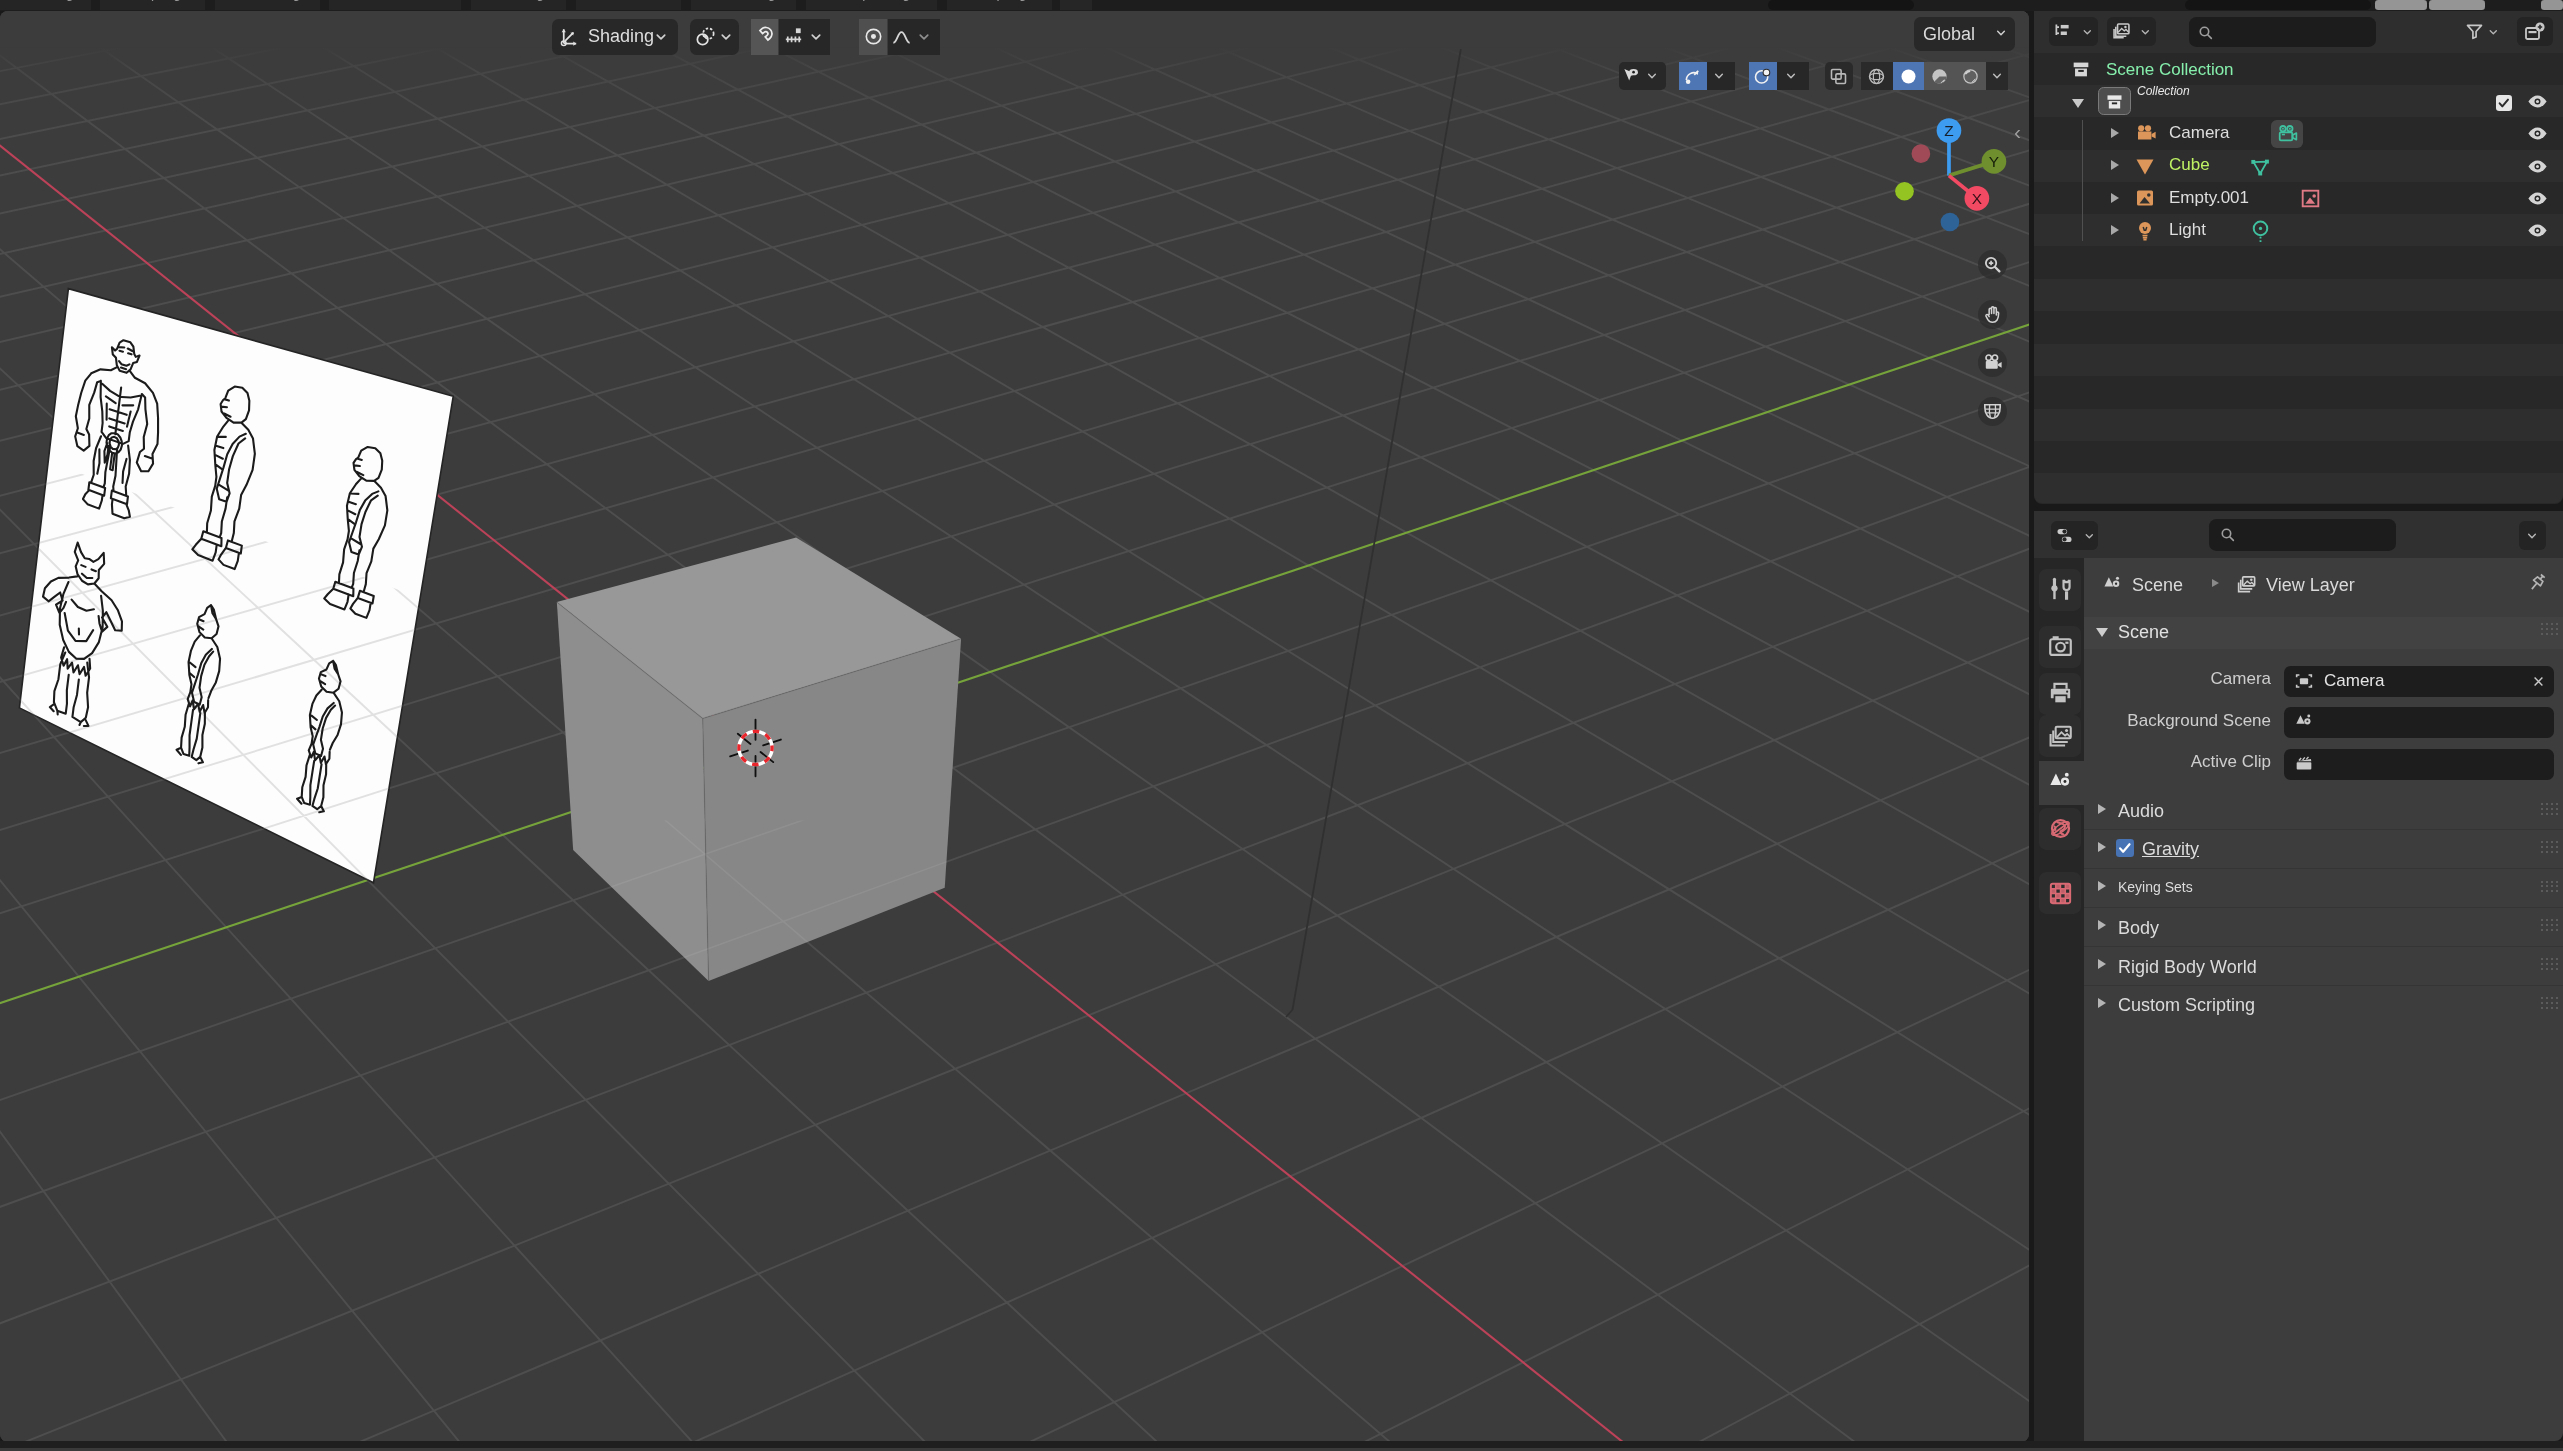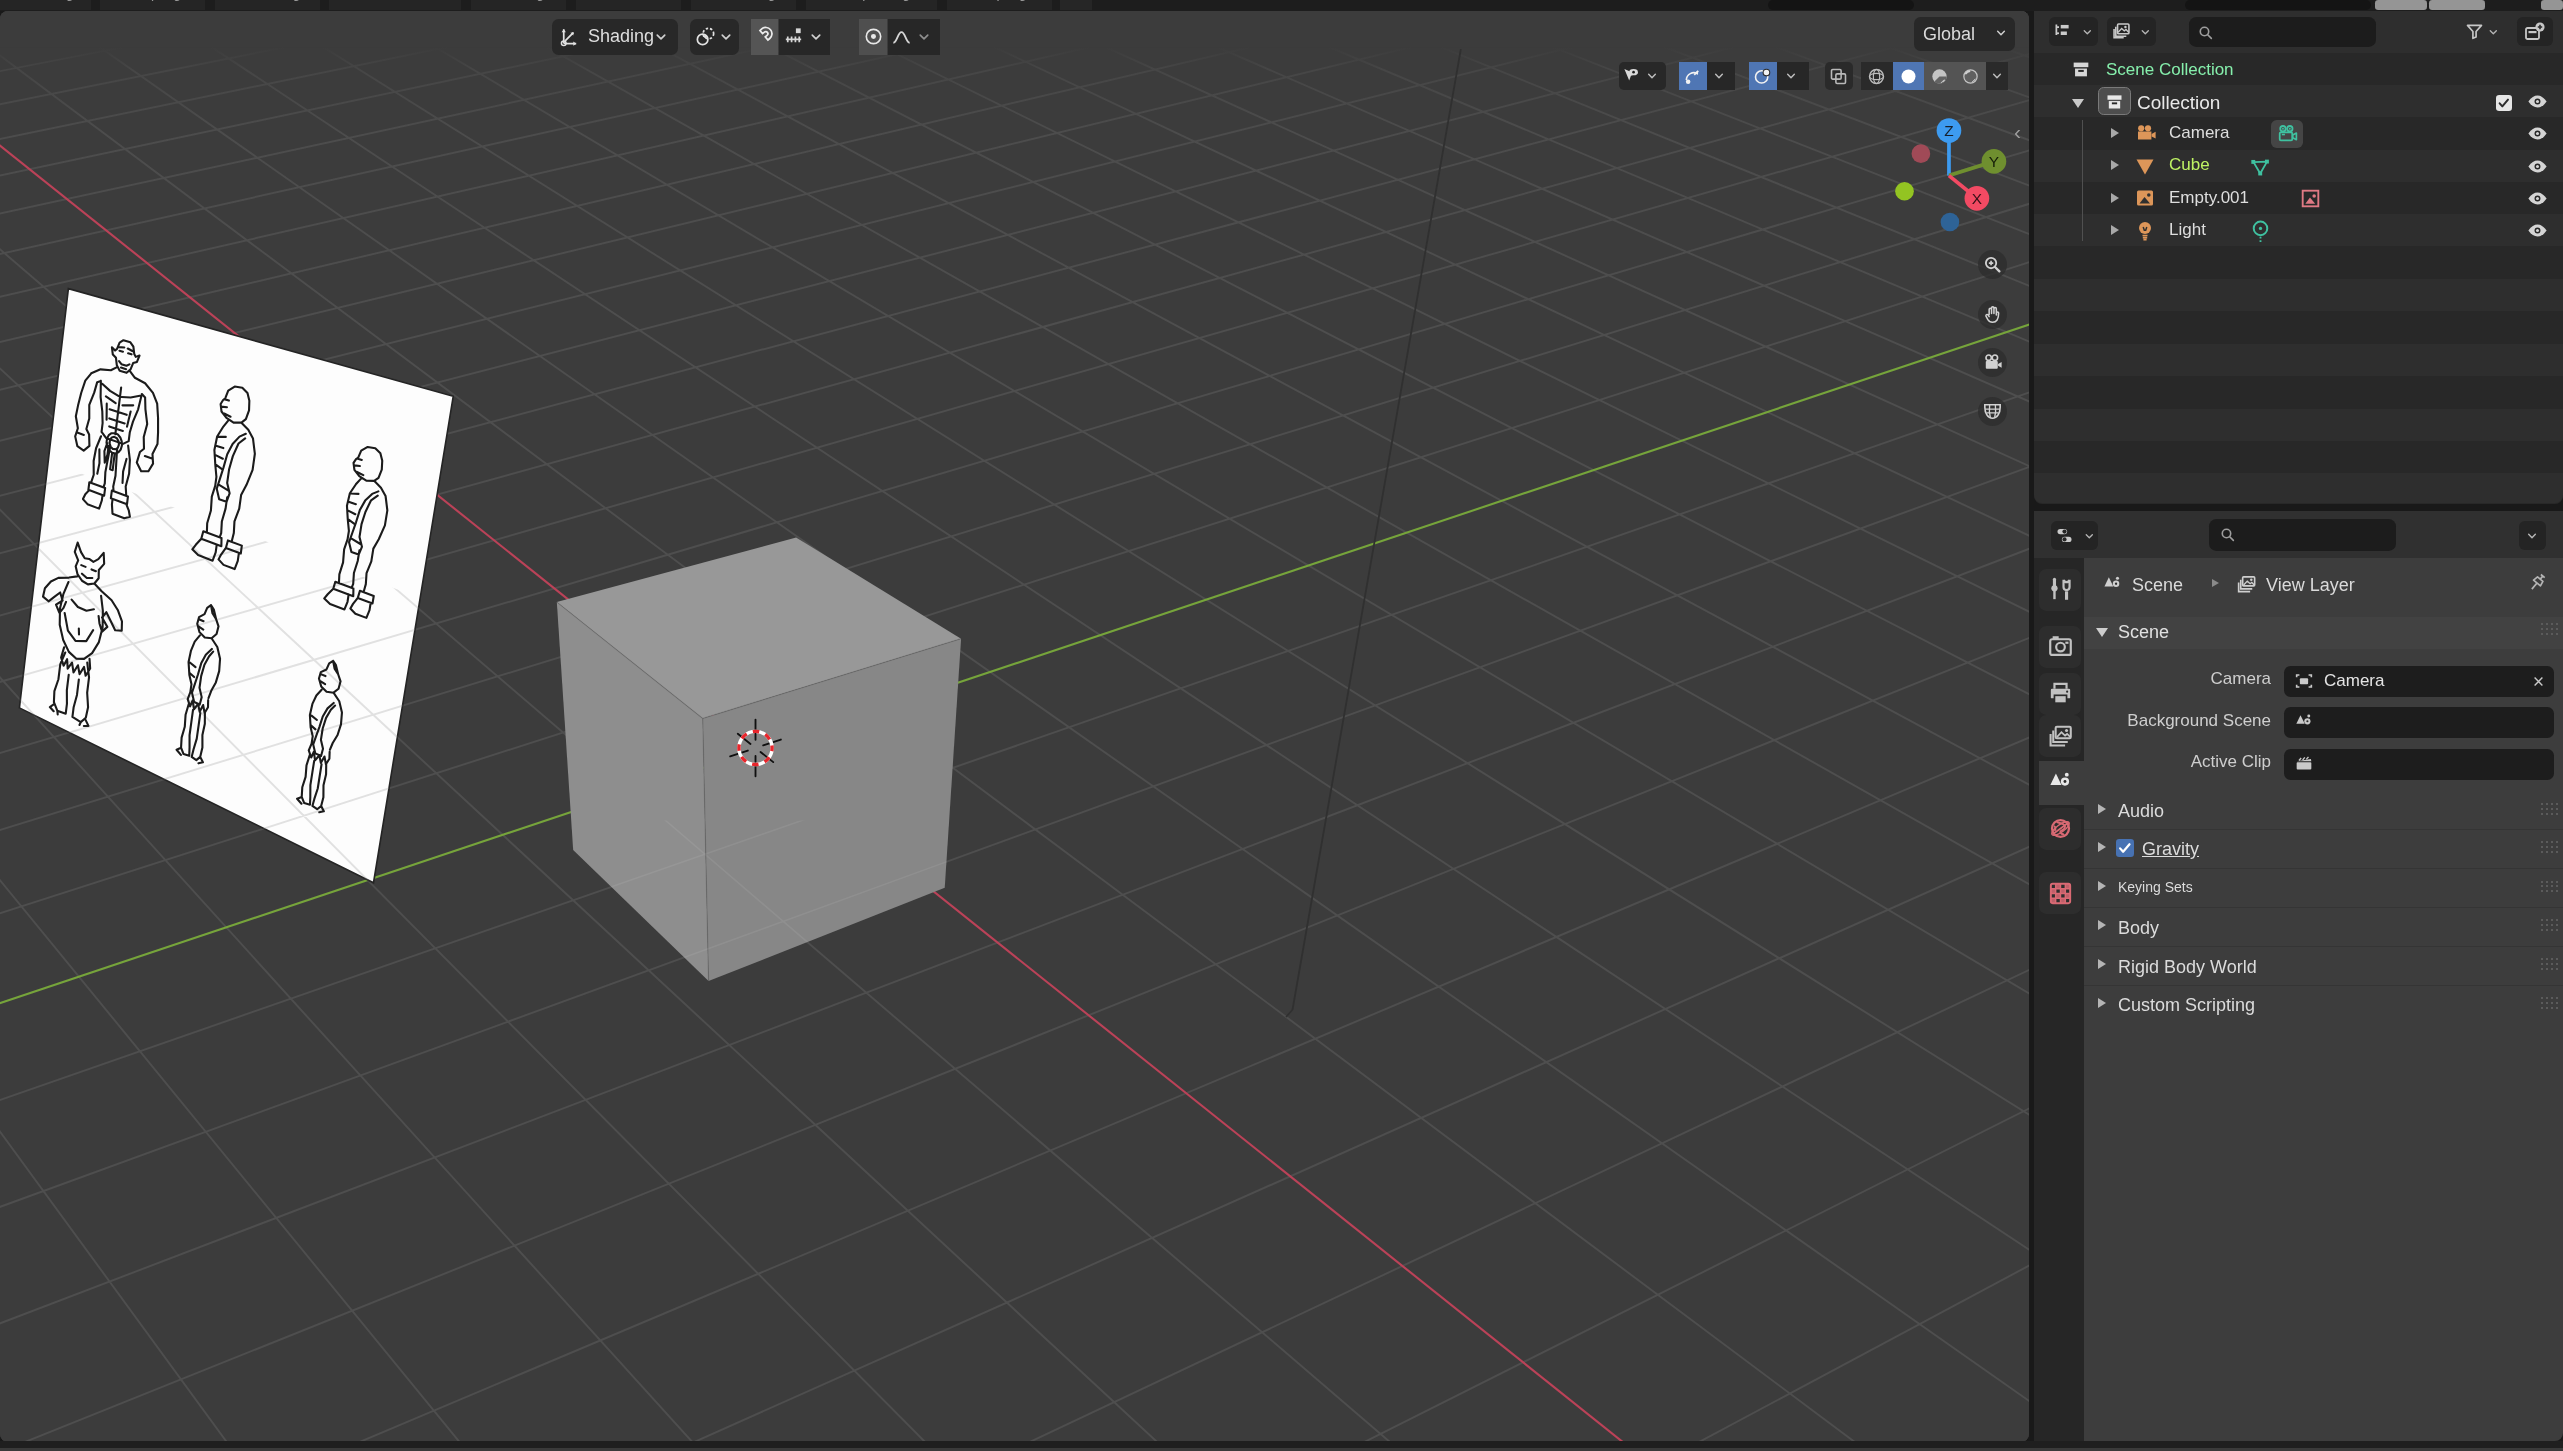--- a/index.html
+++ b/index.html
@@ -304,21 +304,21 @@
       <rect x="9" y="13" width="6" height="2.2" fill="#282828"></rect>
     </svg>
     <div style="position:absolute;left:2106px;top:60px;font-size:17px;color:#86efac;white-space:nowrap;letter-spacing:0;font-weight:normal;">Scene Collection</div>
     <div style="position:absolute;left:2072px;top:99px;width:0;height:0;border-left:6.5px solid transparent;border-right:6.5px solid transparent;border-top:9px solid #c9c9c9;"></div>
     <div style="position:absolute;left:2098px;top:87px;width:33px;height:27.5px;background:#4e4e4e;border-radius:5.7px;border:0.8px solid #7a7a7a;"></div>
     <svg style="position:absolute;left:2104px;top:91px" width="21" height="21" viewBox="0 0 24 24">
       <path d="M4 5h16v5H4z" fill="#e8e8e8"></path>
       <path d="M5.5 11.5h13V20h-13z" fill="#e8e8e8"></path>
       <rect x="9" y="13" width="6" height="2.2" fill="#282828"></rect>
     </svg>
-    <div style="position:absolute;left:2137px;top:92px;font-size:19px;color:#e8e8e8;white-space:nowrap;letter-spacing:0;font-weight:normal;">Collection</div>
+    <div style="position:absolute;left:2137px;top:84px;font-size:12px;color:#e8e8e8;white-space:nowrap;letter-spacing:0;font-weight:normal;font-style:italic;">Collection</div>
     <div style="position:absolute;left:2111px;top:128px;width:0;height:0;border-top:5.7px solid transparent;border-bottom:5.7px solid transparent;border-left:8px solid #a8a8a8;"></div>
     <svg style="position:absolute;left:2133px;top:121px" width="24" height="24" viewBox="0 0 24 24">
       <circle cx="8.2" cy="7.3" r="3.1" fill="#dd9659"></circle>
       <circle cx="15" cy="7.3" r="3.1" fill="#dd9659"></circle>
       <path d="M5 10.5h13.4v8H5z" fill="#dd9659"></path>
       <path d="M18.6 13l4 -2.2v6.8l-4-2.2z" fill="#dd9659"></path>
     </svg>
     <div style="position:absolute;left:2169px;top:123px;font-size:17px;color:#dedede;white-space:nowrap;letter-spacing:0;font-weight:normal;">Camera</div>
     <div style="position:absolute;left:2111px;top:160px;width:0;height:0;border-top:5.7px solid transparent;border-bottom:5.7px solid transparent;border-left:8px solid #a8a8a8;"></div>
     <svg style="position:absolute;left:2133px;top:154px" width="24" height="24" viewBox="0 0 24 24">

